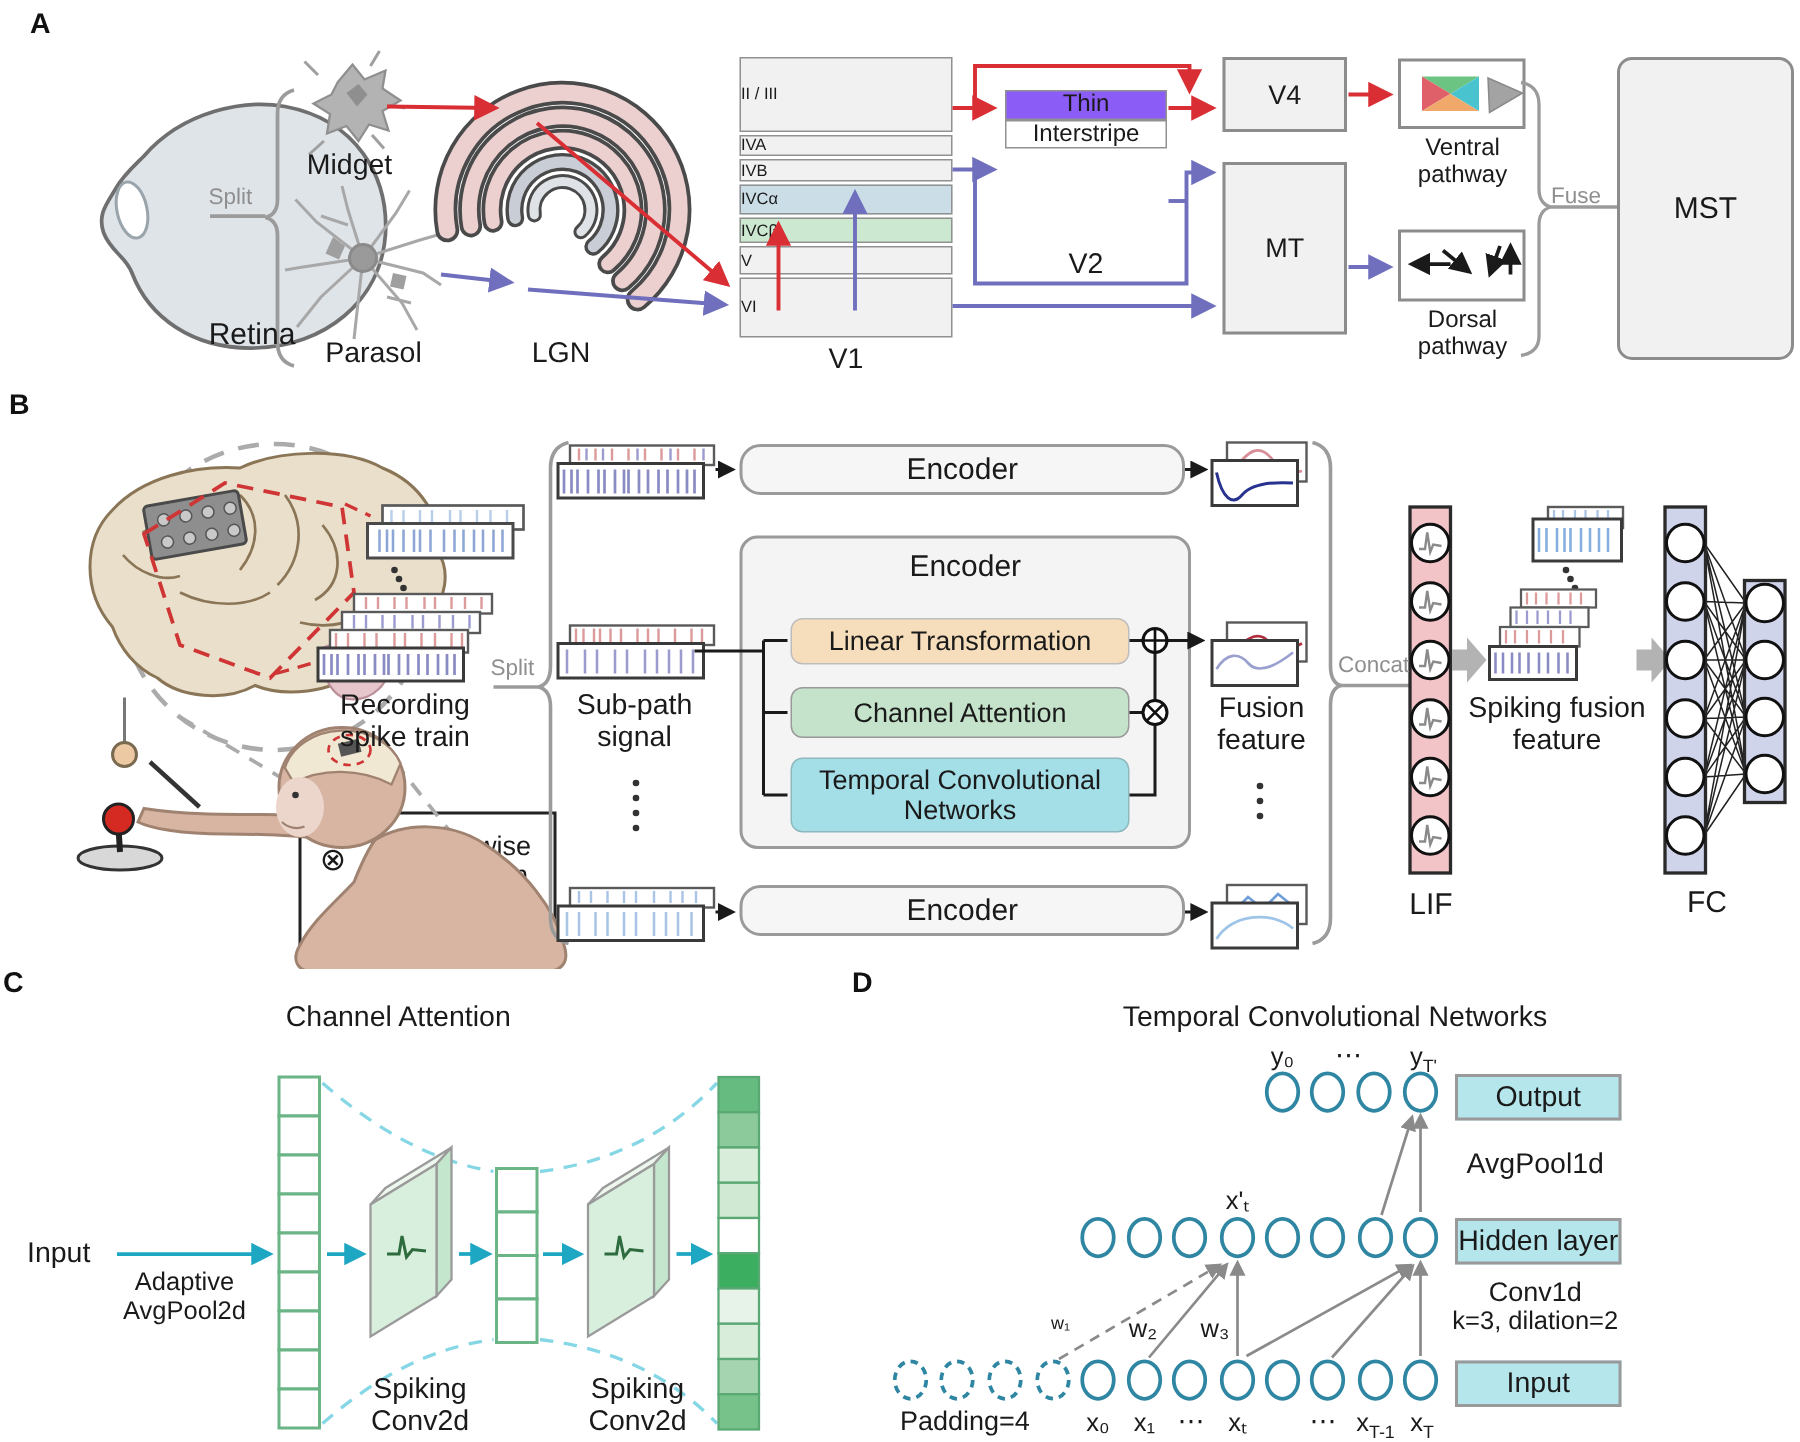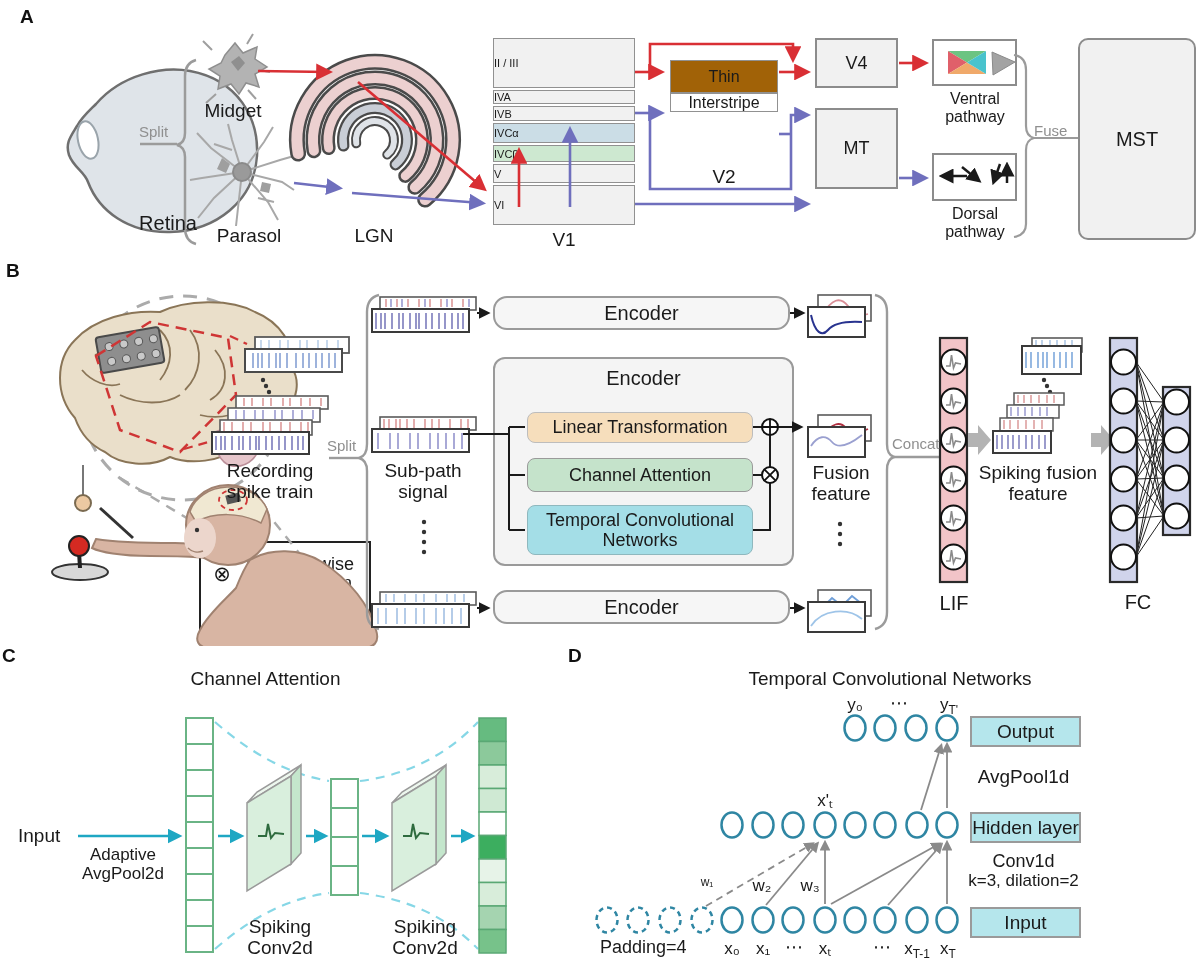--- a/index.html
+++ b/index.html
@@ -58,32 +58,32 @@
       </div>
     <div class="v1row" style="height:19px;">
         <span>V</span>
       </div>
     <div class="v1row" style="height:40px;margin-bottom:1px;">
         <span>VI</span>
       </div>
   </div>
 
   <div class="v1col" style="left:670px;top:60px;width:108px;height:102px;">
-    <div class="v2row" style="height:33px;background:#a16207;">
+    <div class="v2row" style="height:20px;background:#8b5cf6;">
         <span>Thin</span>
       </div>
     <div class="v2row" style="height:19px;background:#ffffff;">
         <span>Interstripe</span>
       </div>
   </div>
 
   <div class="box" style="left:815px;top:38px;width:83px;height:50px;">
       <span>V4</span>
     </div>
-  <div class="box" style="left:815px;top:108px;width:83px;height:81px;">
+  <div class="box" style="left:815px;top:108px;width:83px;height:115px;">
       <span>MT</span>
     </div>
   <div class="box white" style="left:932px;top:39px;width:85px;height:47px;"></div>
   <div class="box white" style="left:932px;top:153px;width:85px;height:48px;"></div>
   <div class="box" style="left:1078px;top:38px;width:118px;height:202px;font-size:20px;border-radius:10px;">
       <span>MST</span>
     </div>
 
   <div class="txt ctr" style="left:93px;top:212px;width:150px;font-size:20px;">Retina</div>
   <div class="txt gray" style="left:139px;top:124px;font-size:15px;">Split</div>

